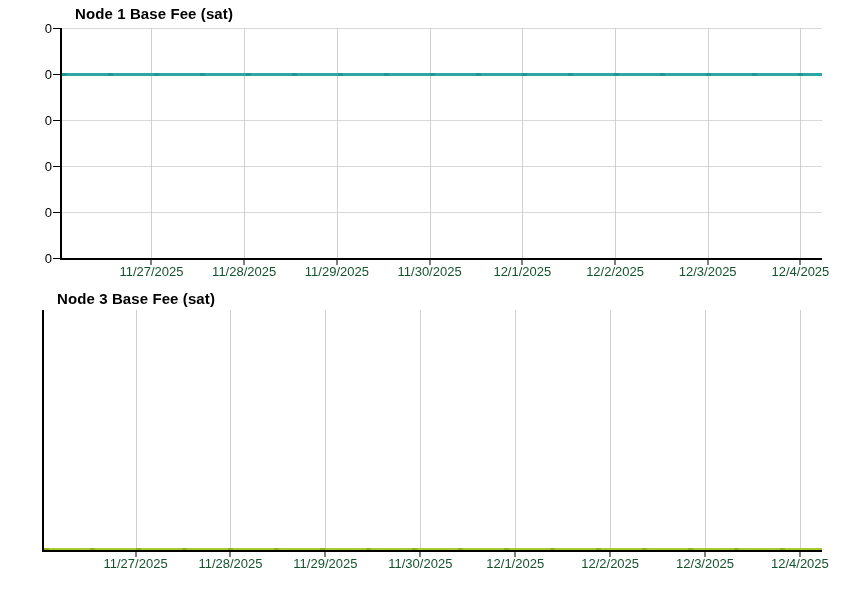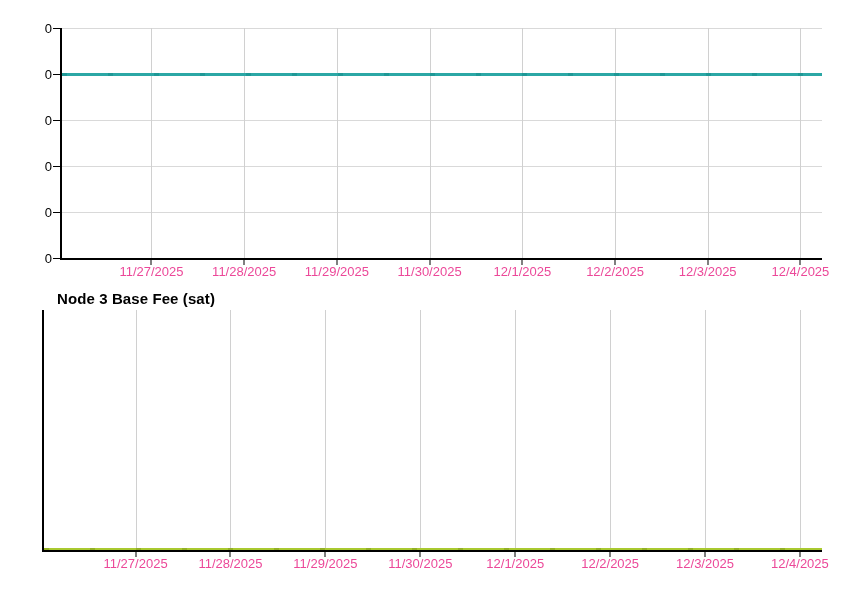--- a/index.html
+++ b/index.html
@@ -18,31 +18,32 @@
   }
   .vgrid{position:absolute;top:0;width:1px;background:#d0d0d0;}
   .hgrid{position:absolute;left:0;right:0;height:1px;background:#d9d9d9;}
   .ytickmark{position:absolute;left:-9px;width:7px;height:1px;background:#000;}
   .ylabel{
     position:absolute;left:-46px;width:36px;text-align:right;font-size:13px;color:#000;
     transform:translateY(-50%);line-height:13px;
   }
   .xtickmark{position:absolute;width:1px;height:5px;background:#000;bottom:-7px;transform:translateX(-0.5px);}
   .xlabel{
-    position:absolute;top:calc(100% + 7px);font-size:13px;color:#ec4899;white-space:nowrap;
+    position:absolute;top:calc(100% + 7px);font-size:13px;color:#14532d;white-space:nowrap;
     transform:translateX(-50%);line-height:14px;
   }
   .dline{position:absolute;left:0;right:0;}
 </style>
 </head>
 <body>
 
 <div class="stage">
 
   <div class="chart">
+    <div class="chart-title" id="title1" style="left:75px;top:5px;">Node 1 Base Fee (sat)</div>
     <div class="plot" id="plot1" style="left:60px;top:28px;width:760px;height:230px;">
         <div class="hgrid" style="top: 0px; background: rgb(217, 217, 217);"></div>
         <div class="ytickmark" style="top: 0px;"></div>
         <div class="ylabel" style="top: 0px;">0</div>
         <div class="hgrid" style="top: 46px; background: rgb(217, 217, 217);"></div>
         <div class="ytickmark" style="top: 46px;"></div>
         <div class="ylabel" style="top: 46px;">0</div>
         <div class="hgrid" style="top: 92px; background: rgb(217, 217, 217);"></div>
         <div class="ytickmark" style="top: 92px;"></div>
         <div class="ylabel" style="top: 92px;">0</div>

